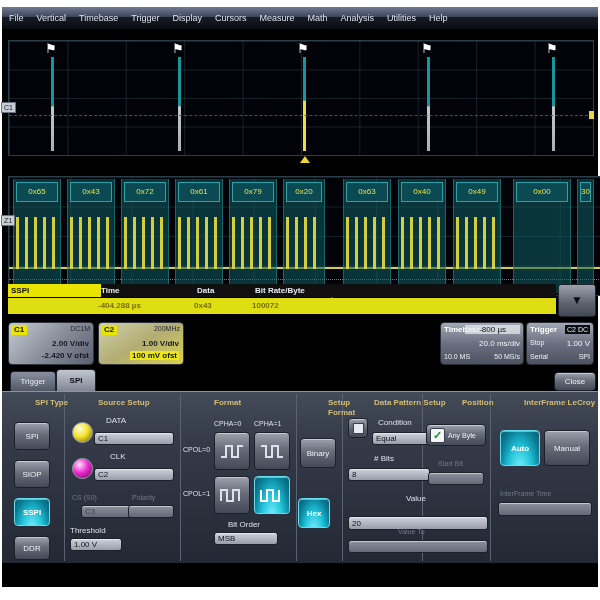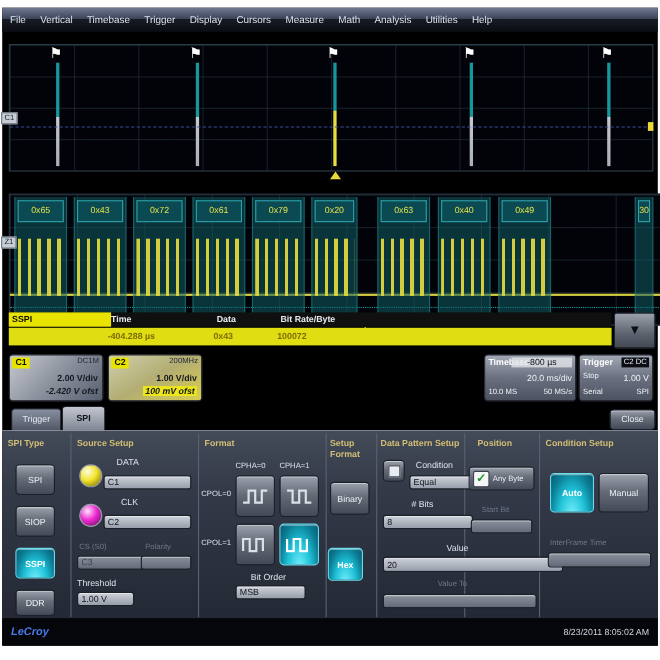--- a/index.html
+++ b/index.html
@@ -56,21 +56,21 @@
     background:linear-gradient(#9aa0ac,#5c626e 60%,#42485४);background:linear-gradient(#9aa0ac,#5c626e 60%,#424854);
     border:1px solid #20242c;color:#0c0e12;text-align:center;line-height:31px;font-size:12px;}
 
   
   .desc{position:absolute;top:315px;height:43px;border-radius:4px;box-sizing:border-box;font-size:8px;}
   .chanbox{background:linear-gradient(135deg,#c6cad2 0%,#858b97 55%,#596070 100%);border:1px solid #30343e;}
   .chan-tag{position:absolute;left:2px;top:2px;background:#e8e400;color:#101000;font-weight:bold;
     font-size:8px;padding:0 3px;line-height:10px;}
   .chan-coup{position:absolute;right:3px;top:2px;font-size:7px;color:#262a34;}
   .chan-l1{position:absolute;right:4px;top:16px;color:#14181f;font-weight:bold;}
-  .chan-l2{position:absolute;right:4px;top:28px;color:#14181f;font-weight:bold;font-style:italic;}
+  .chan-l2{position:absolute;right:4px;top:28px;color:#14181f;font-weight:bold;}
   .c2box{background:linear-gradient(150deg,#cfd0ae 0%,#b3ad72 50%,#d8cf50 100%);}
   .c2box .chan-l2{background:#ece61a;padding:0 2px;}
   .sysbox{background:linear-gradient(#a2a8b4 0%,#6a7080 50%,#4c5260 100%);border:1px solid #2a2e38;color:#f0f2f6;}
   .sys-l1{position:absolute;left:3px;top:2px;font-weight:bold;font-size:8px;color:#ffffff;}
   .sys-l1v{position:absolute;right:3px;top:2px;font-size:8px;color:#101418;background:rgba(230,232,238,.75);padding:0 14px;}
   .sys-l2{position:absolute;right:3px;top:16px;font-size:8px;}
   .sys-l3a{position:absolute;left:3px;top:30px;font-size:7px;}
   .sys-l3b{position:absolute;right:3px;top:30px;font-size:7px;}
   .trig-chip{position:absolute;right:3px;top:2px;font-size:7px;color:#e8ecf4;background:#0c0e14;padding:0 2px;line-height:9px;}
 
@@ -79,21 +79,21 @@
     border:1px solid #1e222a;border-bottom:none;}
   .tab-trigger{left:8px;top:364px;width:44px;height:20px;line-height:20px;
     background:linear-gradient(#8890a0,#4e5462);color:#e6eaf2;}
   .tab-spi{left:54px;top:362px;width:38px;height:22px;line-height:22px;font-weight:bold;
     background:linear-gradient(#c2c6d0,#7e8492);color:#0e1216;}
   .close-btn{position:absolute;left:552px;top:365px;width:42px;height:19px;line-height:19px;}
 
   .dialog{position:absolute;left:0;top:384px;width:596px;height:171px;
     background:linear-gradient(#434a58 0%,#343a48 30%,#232834 100%);border-top:1px solid #8a92a2;}
   .vsep{position:absolute;top:2px;bottom:2px;width:1px;background:#5a6272;}
-  .sec-title{position:absolute;font-size:8px;font-weight:bold;color:#d2be74;}
+  .sec-title{position:absolute;font-size:8px;font-weight:bold;color:#d2be74;margin-left:28px;}
   .lbl{position:absolute;font-size:8px;color:#dde1ea;}
   .lbl-dim{position:absolute;font-size:7px;color:#707888;}
 
   .btn{position:absolute;border-radius:4px;border:1px solid #1c2028;color:#eef0f6;font-size:8px;
     background:linear-gradient(#9ba1ad 0%,#666c78 45%,#434956 100%);
     box-shadow:inset 0 1px 0 rgba(255,255,255,.45);text-align:center;
     display:flex;align-items:center;justify-content:center;box-sizing:border-box;}
   .btn.sel{background:radial-gradient(ellipse at 50% 115%,#7af4ff 0%,#1ec0d6 45%,#0b7e96 75%,#085a70 100%);
     border:1px solid #69dcee;color:#ffffff;font-weight:bold;}
   .field{position:absolute;border-radius:3px;border:1px solid #1c2028;font-size:8px;color:#10141c;
@@ -184,20 +184,23 @@
         <div class="pulses"></div>
       </div>
     <div class="bytecol" style="left:389px;width:46px">
       <div class="bytebox">0x40</div>
         <div class="pulses"></div>
       </div>
     <div class="bytecol" style="left:444px;width:46px">
       <div class="bytebox">0x49</div>
         <div class="pulses"></div>
       </div>
+    <div class="bytecol" style="left:504px;width:56px">
+      <div class="bytebox">0x00</div>
+      </div>
     <div class="bytecol" style="left:568px;width:15px">
       <div class="bytebox">30</div>
       </div>
 
     <div class="tri-up" style="left:318px;bottom:-9px"></div>
   </div>
   <div class="trace-tag" style="top:208px">Z1</div>
 
   <div class="dtable">
     <div class="dt-head">
@@ -263,21 +266,21 @@
 
     <div class="sec-title" style="left:68px;top:6px">Source Setup</div>
     <span class="probe yellow" style="left:70px;top:30px"></span>
     <div class="lbl" style="left:104px;top:24px">DATA</div>
     <div class="field" style="left:92px;top:40px;width:80px;height:13px">C1</div>
     <span class="probe magenta" style="left:70px;top:66px"></span>
     <div class="lbl" style="left:108px;top:60px">CLK</div>
     <div class="field" style="left:92px;top:76px;width:80px;height:13px">C2</div>
     <div class="lbl-dim" style="left:70px;top:102px">CS (S0)</div>
     <div class="lbl-dim" style="left:130px;top:102px">Polarity</div>
-    <div class="field dim" style="left:68px;top:113px;width:61px;height:13px">C3</div>
+    <div class="field dim" style="left:79px;top:113px;width:61px;height:13px">C3</div>
     <div class="field dim" style="left:126px;top:113px;width:46px;height:13px"></div>
     <div class="lbl" style="left:68px;top:134px">Threshold</div>
     <div class="field" style="left:68px;top:146px;width:52px;height:13px">1.00 V</div>
 
     <div class="sec-title" style="left:184px;top:6px">Format</div>
     <div class="lbl" style="left:212px;top:28px;font-size:7px">CPHA=0</div>
     <div class="lbl" style="left:252px;top:28px;font-size:7px">CPHA=1</div>
     <div class="lbl" style="left:181px;top:54px;font-size:7px">CPOL=0</div>
     <div class="lbl" style="left:181px;top:98px;font-size:7px">CPOL=1</div>
     <div class="btn" style="left:212px;top:40px;width:36px;height:38px">
@@ -310,36 +313,32 @@
 
     <div class="sec-title" style="left:344px;top:6px">Data Pattern Setup</div>
     <div class="btn" style="left:346px;top:26px;width:20px;height:20px">
         <span class="mini-sq"></span>
       </div>
     <div class="lbl" style="left:376px;top:26px">Condition</div>
     <div class="field" style="left:370px;top:40px;width:60px;height:13px">Equal</div>
     <div class="lbl" style="left:372px;top:62px"># Bits</div>
     <div class="field" style="left:346px;top:76px;width:82px;height:13px">8</div>
     <div class="lbl" style="left:404px;top:102px">Value</div>
-    <div class="field" style="left:346px;top:114px;width:164px;height:14px">20</div>
+    <div class="field" style="left:346px;top:124px;width:140px;height:14px">20</div>
     <div class="lbl-dim" style="left:396px;top:136px">Value To</div>
     <div class="field dim" style="left:346px;top:148px;width:140px;height:13px"></div>
 
     <div class="sec-title" style="left:432px;top:6px">Position</div>
     <div class="btn" style="left:424px;top:32px;width:60px;height:22px;justify-content:flex-start;padding-left:3px">
       <span class="chk">✓</span>
       <span style="font-size:7px">Any Byte</span>
     </div>
     <div class="lbl-dim" style="left:436px;top:68px">Start Bit</div>
     <div class="field dim" style="left:426px;top:80px;width:56px;height:13px"></div>
 
-    <div class="sec-title" style="left:494px;top:6px">Condition Setup</div>
+    <div class="sec-title" style="left:494px;top:6px">InterFrame LeCroy</div>
     <div class="btn" style="left:542px;top:38px;width:46px;height:36px">Manual</div>
     <div class="btn sel" style="left:498px;top:38px;width:40px;height:36px">Auto</div>
     <div class="lbl-dim" style="left:498px;top:98px">InterFrame Time</div>
     <div class="field dim" style="left:496px;top:110px;width:94px;height:14px"></div>
   </div>
 
-  <div class="statusbar">
-    <span class="logo">LeCroy</span>
-    <span class="clock">8/23/2011 8:05:02 AM</span>
-  </div>
 </div>
 
 </body></html>

